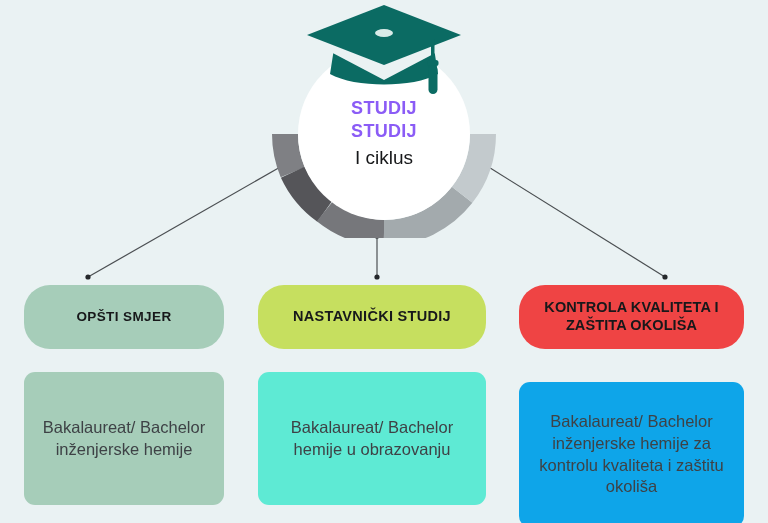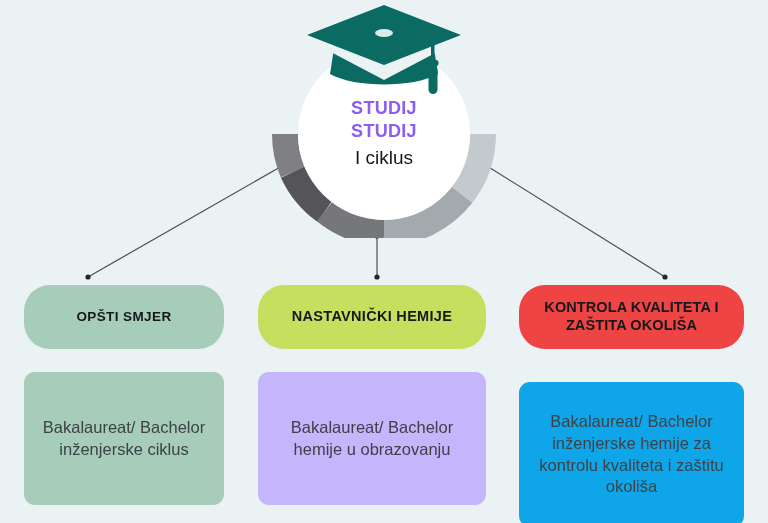--- a/index.html
+++ b/index.html
@@ -133,21 +133,21 @@
   #col-teaching .header-box {
     height: 64px;
     font-size: 14.5px;
     background: #c6df5f;
     letter-spacing: 0.3px;
   }
   #col-teaching .desc-box {
     margin-top: 23px;
     height: 133px;
     font-size: 16.5px;
-    background: #c4b5fd;
+    background: #5eead4;
   }
 
   
   #col-quality { left: 519px; width: 225px; }
   #col-quality .header-box {
     height: 64px;
     font-size: 14.5px;
     background: #ef4444;
     letter-spacing: 0.1px;
   }
@@ -210,25 +210,25 @@
 
     <div id="hub-text">
       <div class="hub-line1">STUDIJ</div>
       <div class="hub-line2">STUDIJ</div>
       <div class="hub-line3">I ciklus</div>
     </div>
   </div>
 
   <div class="col" id="col-general">
     <div class="header-box">OPŠTI SMJER</div>
-    <div class="desc-box">Bakalaureat/ Bachelor inženjerske ciklus</div>
+    <div class="desc-box">Bakalaureat/ Bachelor inženjerske hemije</div>
   </div>
 
   <div class="col" id="col-teaching">
-    <div class="header-box">NASTAVNIČKI HEMIJE</div>
+    <div class="header-box">NASTAVNIČKI STUDIJ</div>
     <div class="desc-box">Bakalaureat/ Bachelor hemije u obrazovanju</div>
   </div>
 
   <div class="col" id="col-quality">
     <div class="header-box">KONTROLA KVALITETA I ZAŠTITA OKOLIŠA</div>
     <div class="desc-box">Bakalaureat/ Bachelor inženjerske hemije za kontrolu kvaliteta i zaštitu okoliša</div>
   </div>
 
 </div>
 

